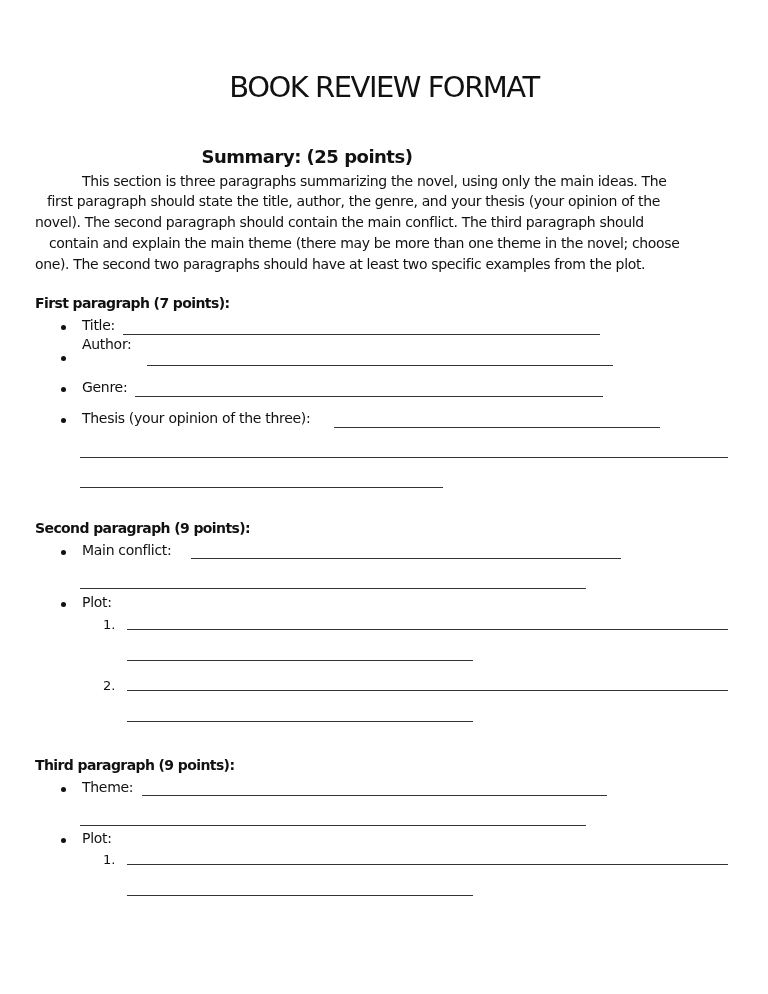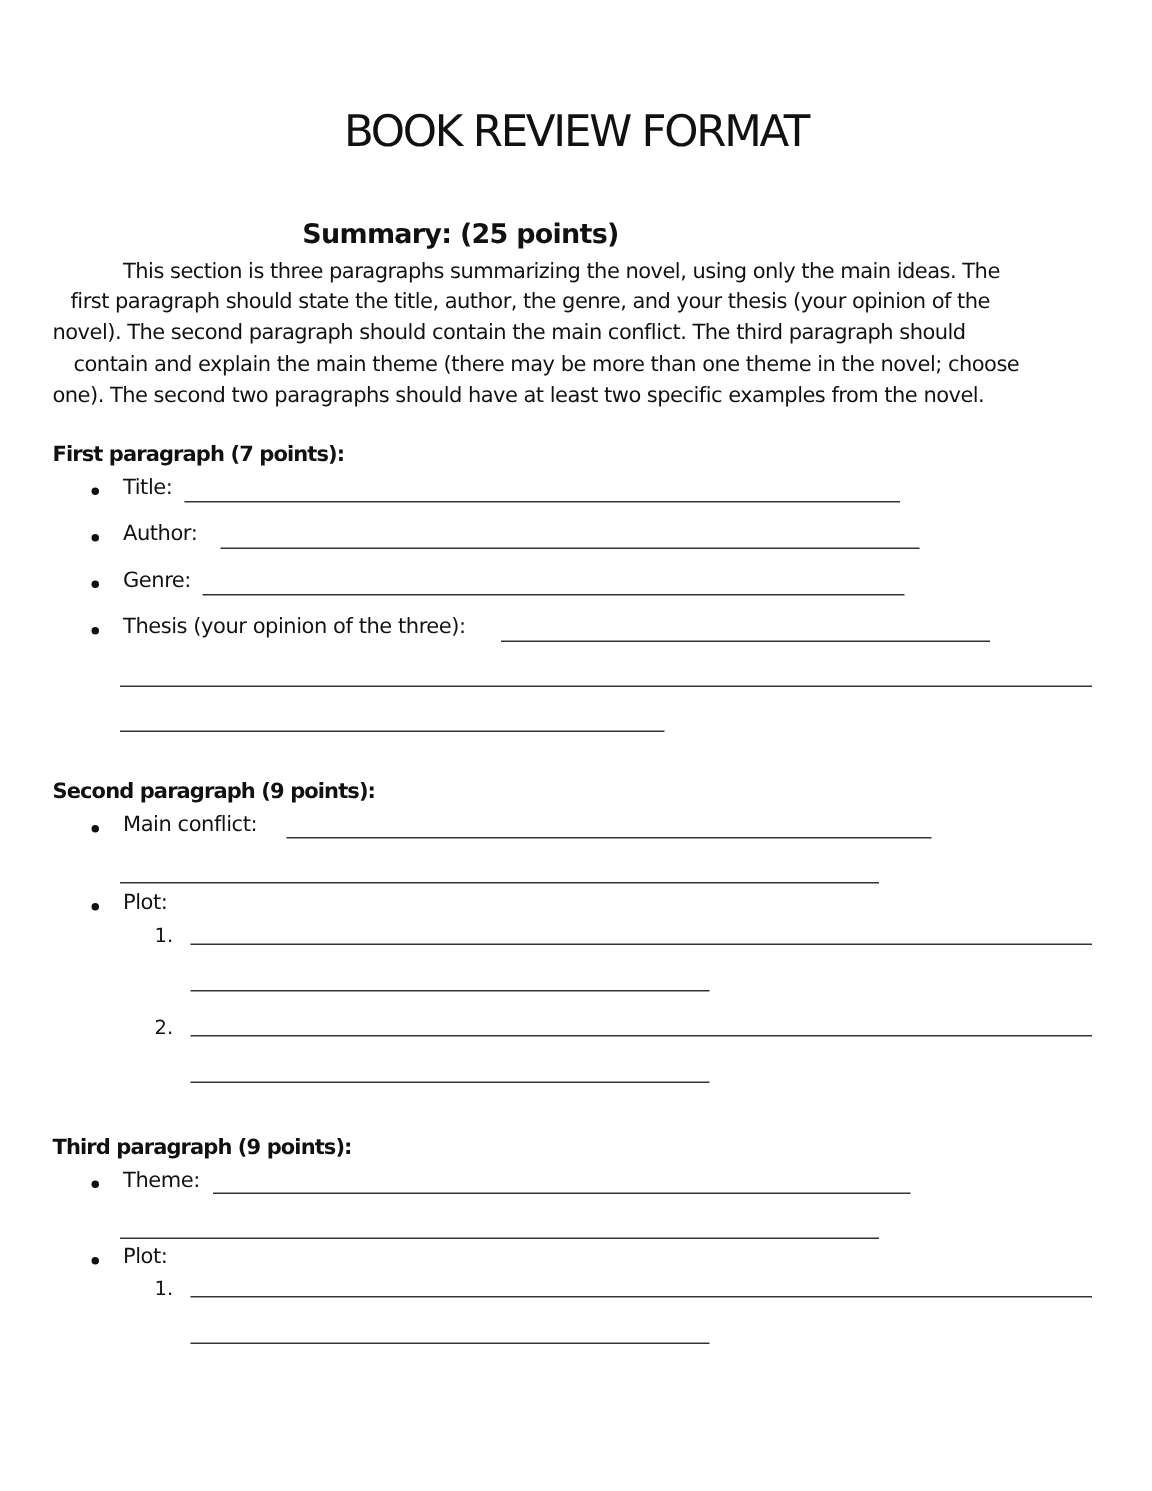--- a/index.html
+++ b/index.html
@@ -22,32 +22,32 @@
 <div>
 
   <div class="abs title">BOOK REVIEW FORMAT</div>
   <div class="abs subtitle">Summary: (25 points)</div>
 
   <div>
     <div class="abs para" style="left:82px;top:173px;">This section is three paragraphs summarizing the novel, using only the main ideas. The</div>
     <div class="abs para" style="left:35px;top:193px;margin-left:12px;">first paragraph should state the title, author, the genre, and your thesis (your opinion of the</div>
     <div class="abs para" style="left:35px;top:214px;">novel).  The second paragraph should contain the main conflict.  The third paragraph should</div>
     <div class="abs para" style="left:35px;top:235px;margin-left:14px;">contain and explain the main theme (there may be more than one theme in the novel; choose</div>
-    <div class="abs para" style="left:35px;top:256px;">one).  The second two paragraphs should have at least two specific examples from the novel.</div>
+    <div class="abs para" style="left:35px;top:256px;">one).  The second two paragraphs should have at least two specific examples from the plot.</div>
   </div>
 
   <div>
     <div class="abs heading" style="left:35px;top:295px;text-align:right;">First paragraph (7 points):</div>
 
     <span class="bullet" style="left:61px;top:325px;"></span>
     <div class="abs item" style="left:82px;top:317px;">Title:</div>
     <div class="line" style="left:123px;width:477px;top:334px;"></div>
 
     <span class="bullet" style="left:61px;top:356px;"></span>
-    <div class="abs item" style="left:82px;top:348px;">Author:</div>
+    <div class="abs item" style="left:82px;top:336px;">Author:</div>
     <div class="line" style="left:147px;width:466px;top:365px;"></div>
 
     <span class="bullet" style="left:61px;top:387px;"></span>
     <div class="abs item" style="left:82px;top:379px;">Genre:</div>
     <div class="line" style="left:135px;width:468px;top:396px;"></div>
 
     <span class="bullet" style="left:61px;top:418px;"></span>
     <div class="abs item" style="left:82px;top:410px;">Thesis (your opinion of the three):</div>
     <div class="line" style="left:334px;width:326px;top:427px;"></div>
     <div class="line" style="left:80px;width:648px;top:457px;"></div>

